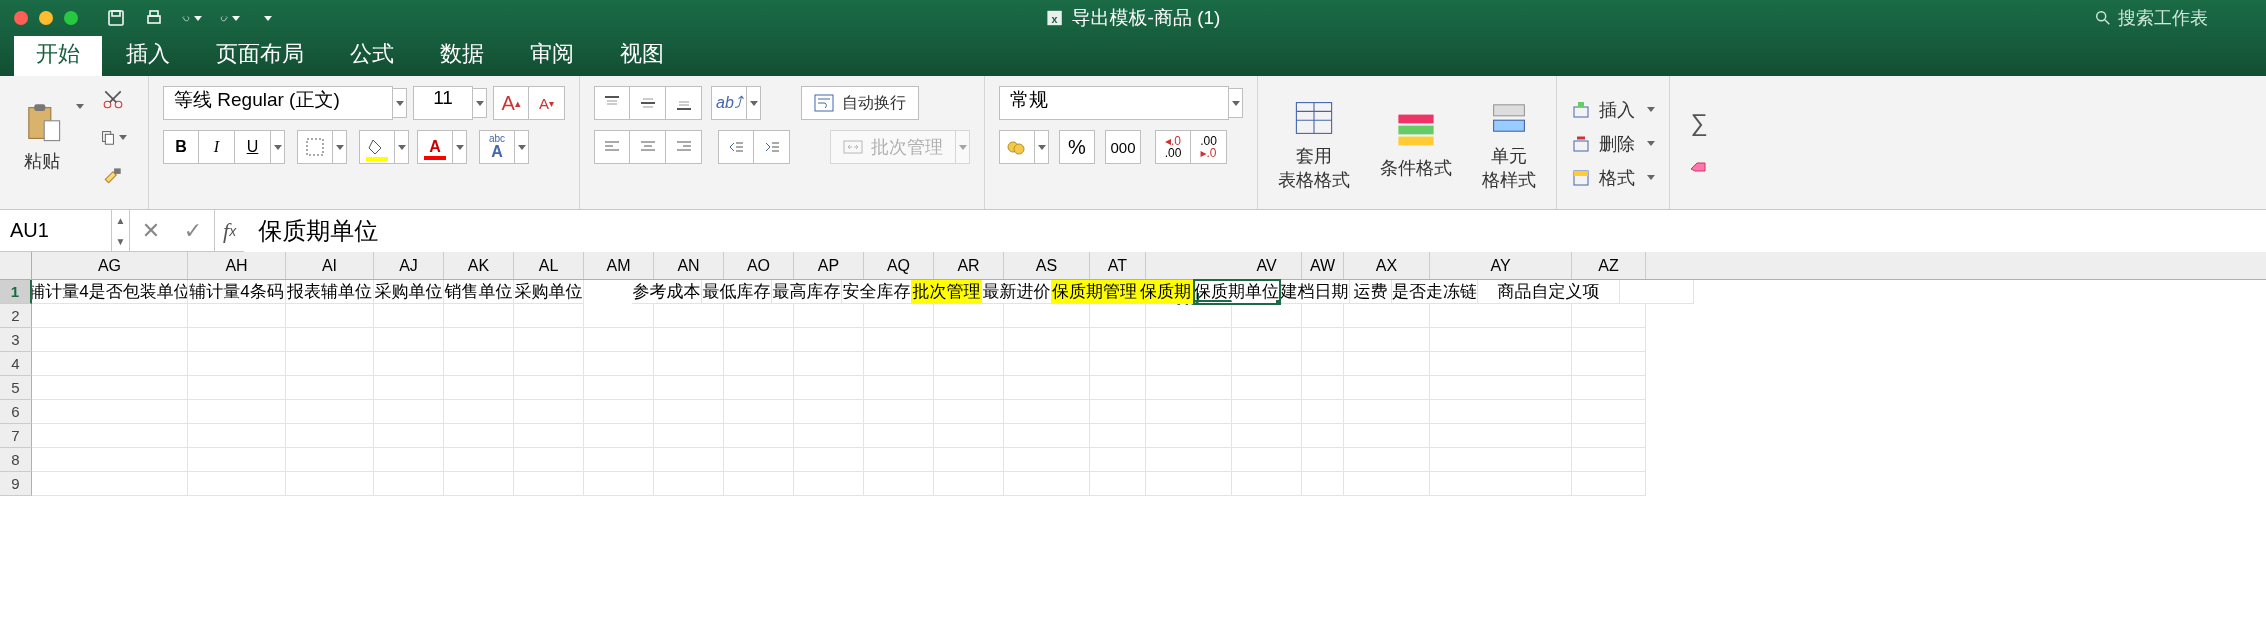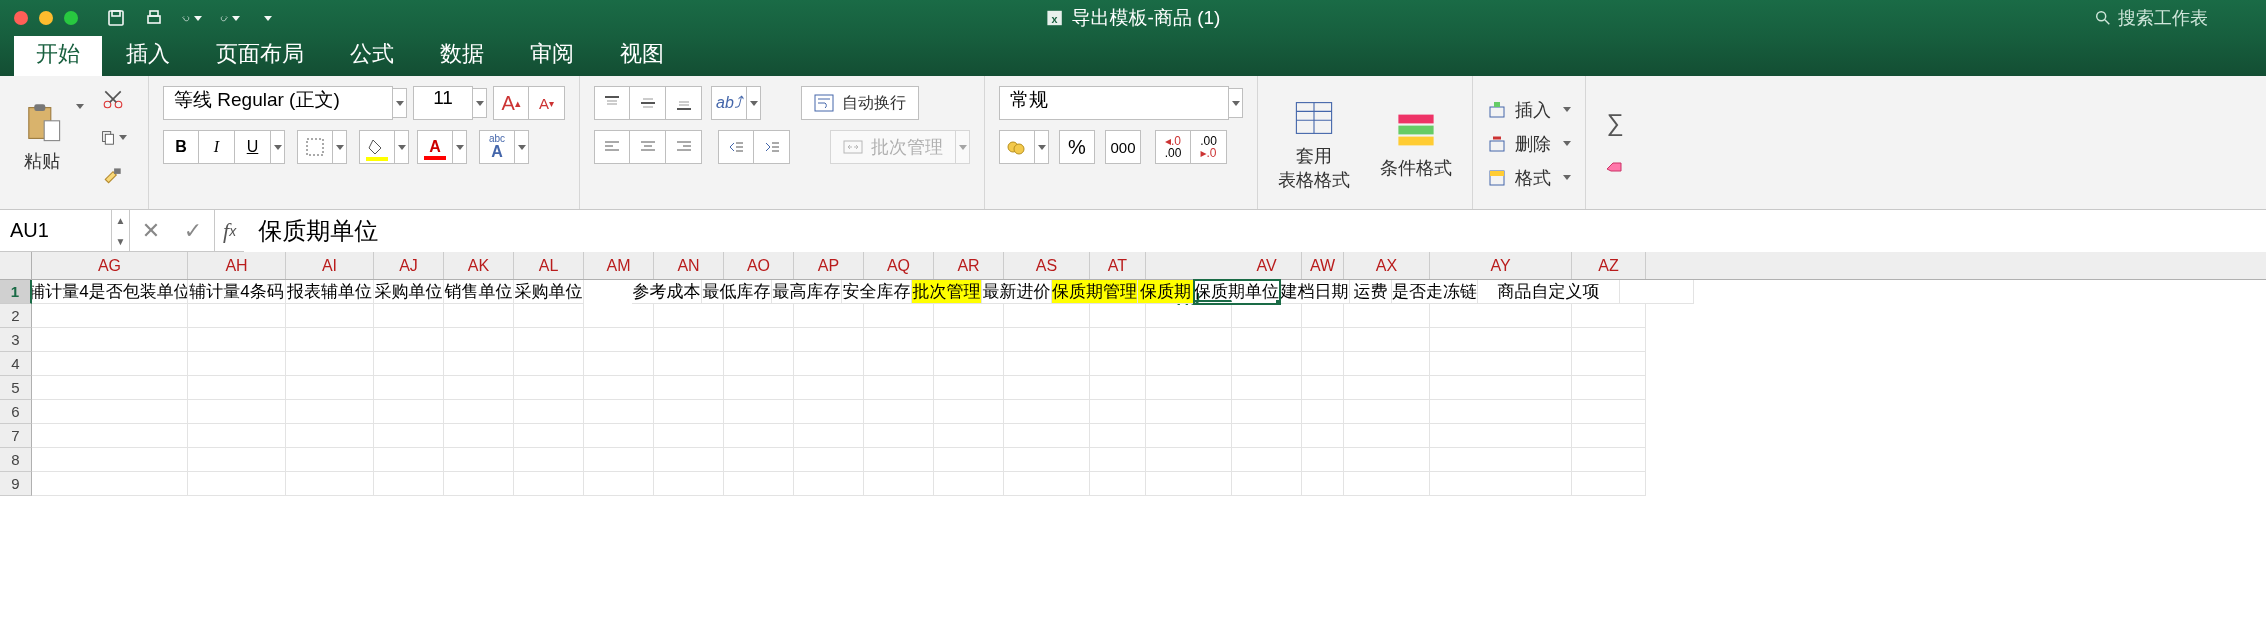--- a/index.html
+++ b/index.html
@@ -54,21 +54,21 @@
   .stepper { width:18px; display:flex; flex-direction:column; border-right:1px solid #c8c8c8; height:42px;}
   .stepper div{ flex:1; display:flex; align-items:center; justify-content:center; font-size:10px; color:#666;}
   .fb-btn { width:42px; height:42px; display:flex; align-items:center; justify-content:center; color:#888; font-size:22px; border-right:0; }
   .fx { font-style:italic; font-family:"Times New Roman",serif; color:#555; font-size:22px; padding:0 8px; border-left:1px solid #c8c8c8; height:42px; display:flex; align-items:center;}
   .formula-input { flex:1; padding-left:14px; font-size:24px; height:42px; border:none; outline:none; }
 
   
   .grid-wrap { position:relative; }
   .col-headers { display:flex; height:28px; background:#eee; border-bottom:1px solid #b0b0b0; }
   .corner { width:32px; border-right:1px solid #b0b0b0; background:#eee; }
-  .ch { border-right:1px solid #ccc; font-size:16px; color:#b91c1c; display:flex; align-items:center; justify-content:center; background:#eee; }
+  .ch { border-right:1px solid #ccc; font-size:16px; color:#000000; display:flex; align-items:center; justify-content:center; background:#eee; }
   .ch.sel { background:#d0d0d0; color:#1a6b46; font-weight:700; border-bottom:2px solid #1a6b46;margin-top:48px; }
   .rows { }
   .row { display:flex; height:24px; }
   .rh { width:32px; border-right:1px solid #b0b0b0; border-bottom:1px solid #ccc; background:#eee; font-size:15px; color:#444; display:flex; align-items:center; justify-content:center; }
   .rh.sel { background:#d0d0d0; color:#1a6b46; font-weight:600; border-right:2px solid #1a6b46;}
   .cell { border-right:1px solid #e3e3e3; border-bottom:1px solid #e3e3e3; font-size:17px; color:#000; display:flex; align-items:center; justify-content:center; white-space:nowrap; overflow:hidden; padding:0 2px;}
   .cell.hl { background:#ffff00; }
   .cell.selcell { outline:2px solid #1a6b46; outline-offset:-1px; z-index:2; position:relative; }
   .cell.selcell::after { content:""; position:absolute; right:-3px; bottom:-3px; width:6px; height:6px; background:#1a6b46; }
 
@@ -402,20 +402,28 @@
         <span style="white-space:pre;text-align:center">套用
 表格格式</span>
       </div>
       <div class="big-btn">
         <svg viewBox="0 0 40 40">
             <rect x="4" y="6" width="32" height="8" fill="#e36"></rect>
             <rect x="4" y="16" width="32" height="8" fill="#6c6"></rect>
             <rect x="4" y="26" width="32" height="8" fill="#fc3"></rect>
           </svg>
         <span>条件格式</span>
+      </div>
+      <div class="big-btn">
+        <svg viewBox="0 0 40 40">
+            <rect x="6" y="8" width="28" height="10" fill="#ddd" stroke="#999"></rect>
+            <rect x="6" y="22" width="28" height="10" fill="#9cf" stroke="#46a"></rect>
+          </svg>
+        <span style="white-space:pre;text-align:center">单元
+格样式</span>
       </div>
     </div>
   </div>
 
   <div class="group" style="justify-content:center;gap:10px">
     <div class="cells-btn">
         <svg viewBox="0 0 20 20">
           <rect x="3" y="7" width="14" height="10" fill="none" stroke="#46a"></rect>
           <rect x="7" y="2" width="6" height="5" fill="#6c6"></rect>
         </svg>

